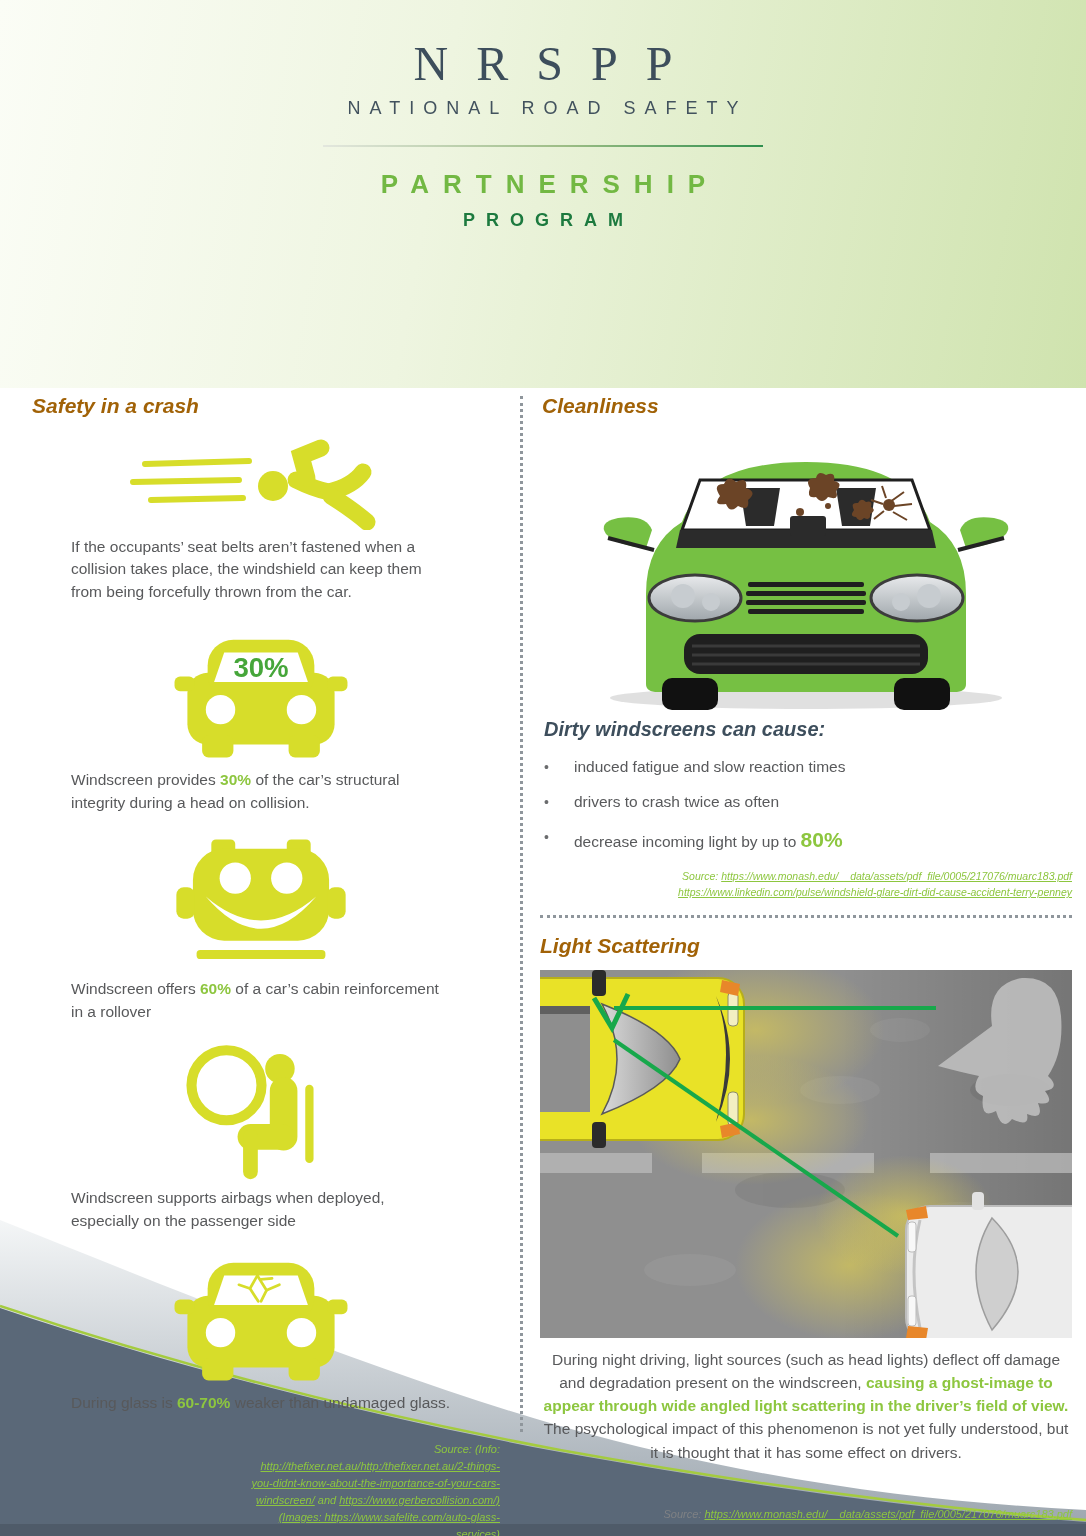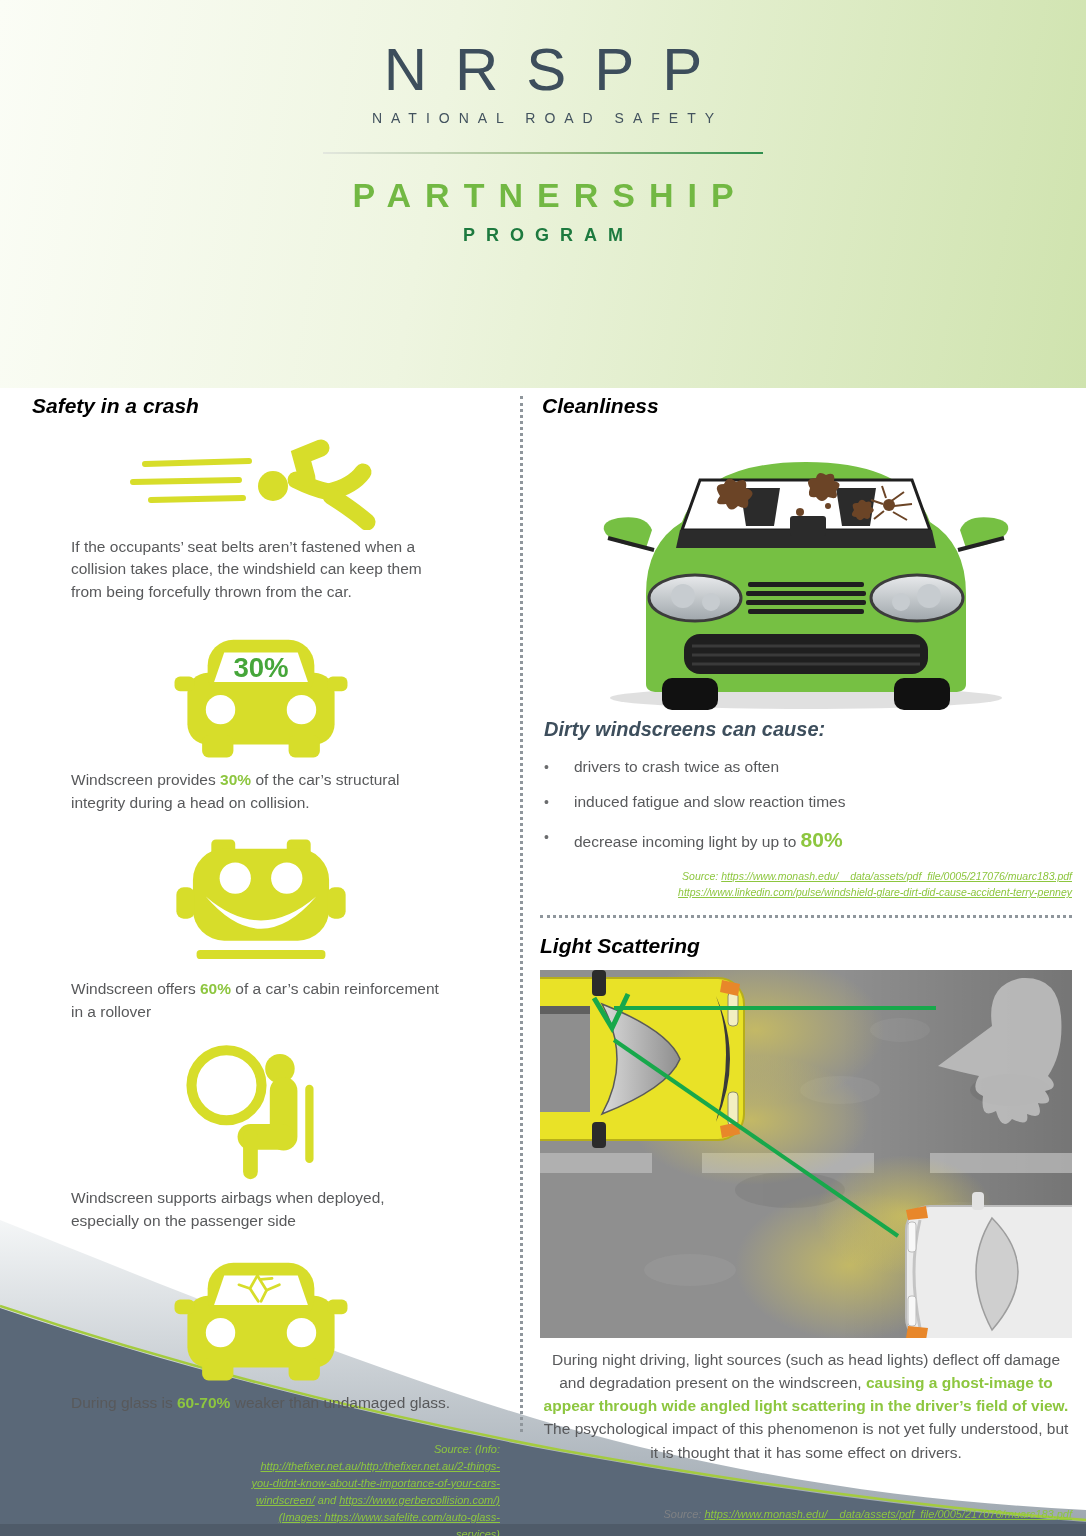--- a/index.html
+++ b/index.html
@@ -2,32 +2,32 @@
 <html><head>
 <meta charset="utf-8">
 <style>
   html,body{margin:0;padding:0;background:#e9e9e9;}
   .page{position:relative;width:1086px;height:1536px;margin:0 auto;background:#ffffff;overflow:hidden;
         font-family:"Liberation Sans",sans-serif;color:#58595b;}
   
   .header{position:absolute;top:0;left:0;width:1086px;height:388px;
           background:linear-gradient(100deg,#fbfdf6 0%,#eef5e0 40%,#cfe3ae 100%);}
   .logo{position:absolute;top:40px;left:0;width:100%;text-align:center;}
-  .logo-acronym{font-size:60px;font-weight:400;color:#3d4e5c;letter-spacing:28px;text-indent:28px;line-height:1;}
-  .logo-sub{font-size:14px;color:#42525e;letter-spacing:9px;text-indent:9px;margin-top:10px;}
+  .logo-acronym{font-size:48px;font-weight:400;color:#3d4e5c;letter-spacing:28px;text-indent:28px;line-height:1;font-family:Liberation Serif, serif;}
+  .logo-sub{font-size:18px;color:#42525e;letter-spacing:9px;text-indent:9px;margin-top:10px;}
   .logo-divider{width:440px;height:2px;margin:26px auto 22px auto;
           background:linear-gradient(to right,#e3e7de 0%,#9cbd85 55%,#2f8f4e 100%);}
-  .logo-partnership{font-size:34px;font-weight:bold;color:#72b843;letter-spacing:14px;text-indent:14px;}
+  .logo-partnership{font-size:26px;font-weight:bold;color:#72b843;letter-spacing:14px;text-indent:14px;}
   .logo-program{font-size:18px;font-weight:bold;color:#1d7a3f;letter-spacing:11px;text-indent:11px;margin-top:10px;}
   .main-title{position:absolute;top:240px;left:0;width:100%;text-align:center;color:#3d4e5c;
           font-style:italic;font-weight:bold;}
   .main-title .t1{display:block;font-size:59px;line-height:1.05;transform:scaleX(.93);letter-spacing:-2px;}
   .main-title .t2{display:block;font-size:42px;line-height:1.1;transform:scaleX(.93);letter-spacing:-1px;}
   
-  .section-heading{color:#000000;font-style:italic;font-weight:bold;font-size:21px;margin:0;}
+  .section-heading{color:#a16207;font-style:italic;font-weight:bold;font-size:21px;margin:0;}
   .col-left{position:absolute;left:22px;top:394px;width:478px;z-index:2;}
   .col-right{position:absolute;left:540px;top:394px;width:532px;z-index:2;}
   .divider-v{position:absolute;left:520px;top:396px;height:1036px;border-left:3px dotted #8f969c;z-index:1;}
   .fact{}
   .fact p{font-size:15.5px;line-height:1.45;margin:6px auto 0 auto;width:380px;color:#58595b;}
   .hl{color:#8dc63f;font-weight:bold;}
   .icon-svg{display:block;margin:0 auto;}
   .src{font-size:11px;font-style:italic;line-height:1.55;color:#8dc63f;}
   .src a, .src .lnk{color:#8dc63f;text-decoration:underline;font-style:italic;cursor:pointer;}
   .src .lbl{color:#8dc63f;}
@@ -214,22 +214,22 @@
         <line x1="104" y1="229" x2="332" y2="229"></line>
         <line x1="104" y1="238" x2="332" y2="238"></line>
       </g>
 
       <rect x="74" y="252" width="56" height="32" rx="10" fill="#111111"></rect>
       <rect x="306" y="252" width="56" height="32" rx="10" fill="#111111"></rect>
     </svg>
 
     <h3 class="sub-heading">Dirty windscreens can cause:</h3>
     <ul class="bullets">
+      <li>induced fatigue and slow reaction times</li>
       <li>drivers to crash twice as often</li>
-      <li>induced fatigue and slow reaction times</li>
       <li><span>decrease incoming light by up to </span><span class="b-hl">80%</span></li>
     </ul>
 
     <div class="src src-right">
       <span class="lbl">Source: </span><span class="lnk">https://www.monash.edu/__data/assets/pdf_file/0005/217076/muarc183.pdf</span><br>
       <span class="lnk">https://www.linkedin.com/pulse/windshield-glare-dirt-did-cause-accident-terry-penney</span>
     </div>
 
     <div class="divider-h"></div>
 

